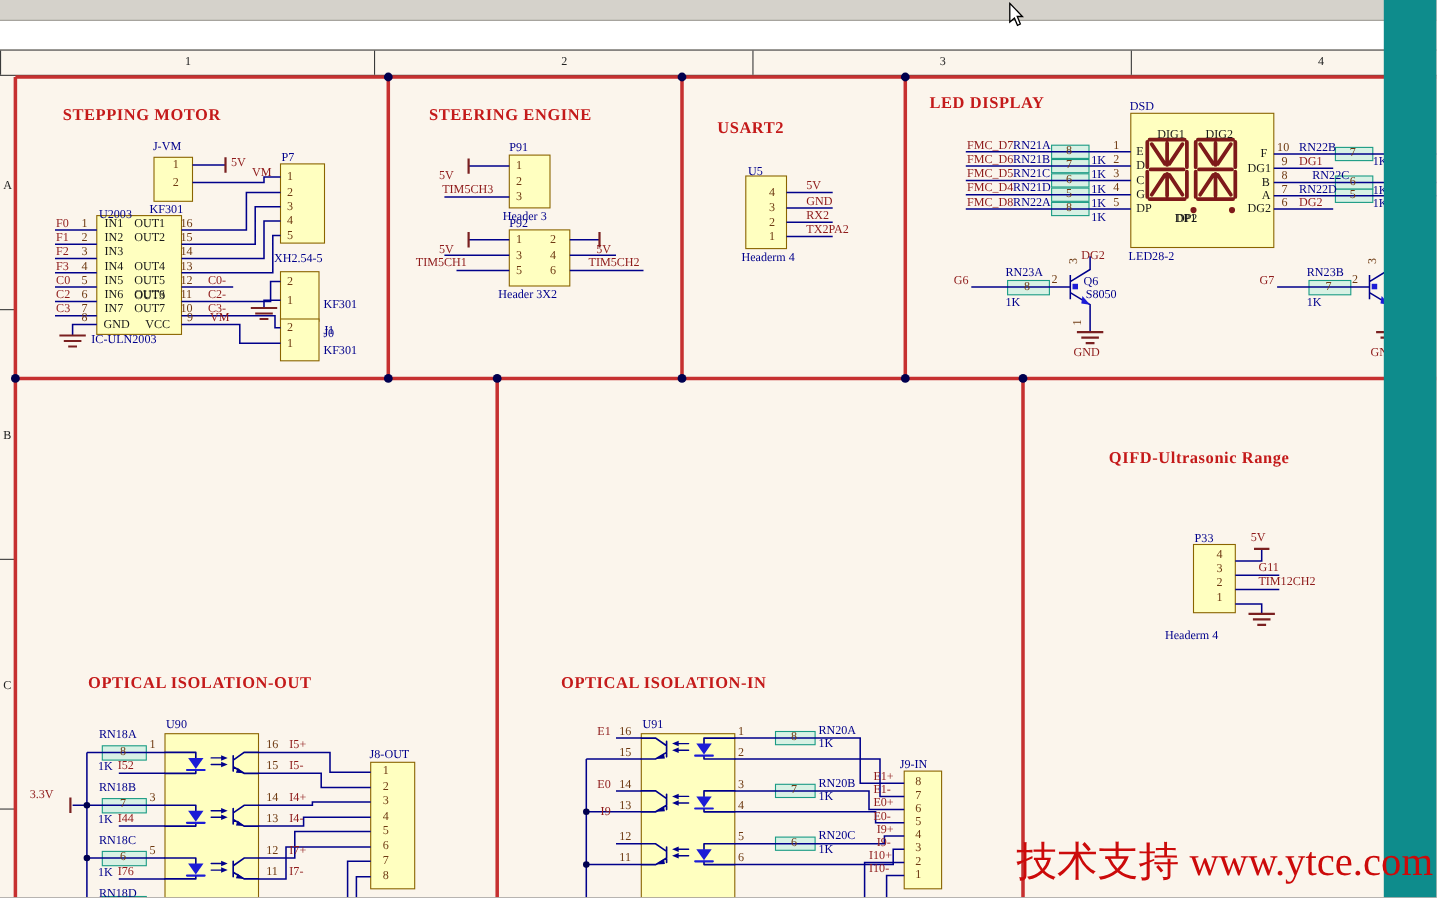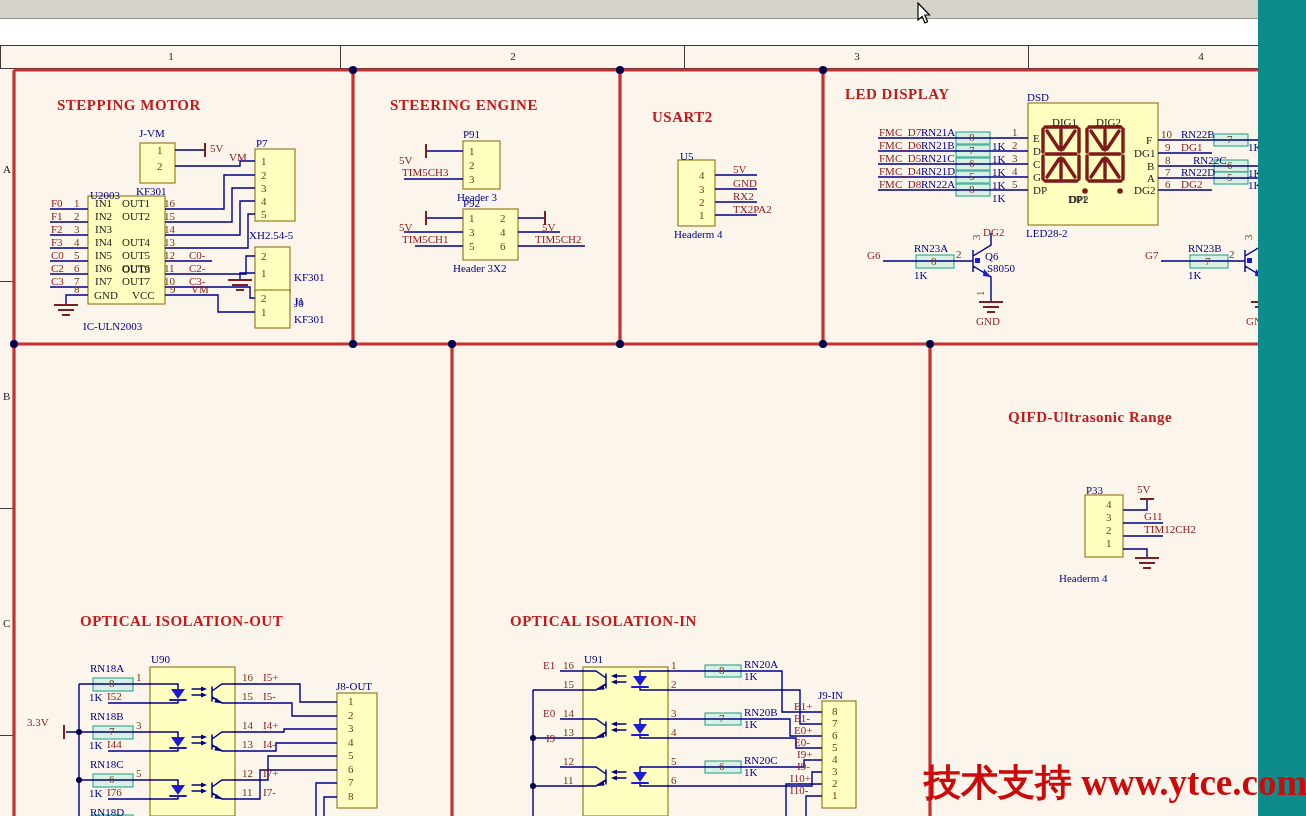--- a/index.html
+++ b/index.html
@@ -7,21 +7,21 @@
          font-family:"Liberation Serif","DejaVu Serif",serif;}
   
   #topbar{position:absolute;left:0;top:0;width:1306px;height:18px;background:#D5D2CB;border-bottom:1px solid #97948D;}
   #whitebar{position:absolute;left:0;top:19px;width:1306px;height:26px;background:#FFFFFF;}
   #ruler{position:absolute;left:0;top:45px;width:1306px;height:22px;background:#FBF5EC;border-top:1px solid #3a3a3a;border-bottom:1px solid #3a3a3a;}
   .rcell{position:absolute;top:0;height:22px;border-left:1px solid #3a3a3a;}
   .rnum{position:absolute;top:4px;width:100%;text-align:center;font-size:11px;color:#222;}
   .mrow{position:absolute;left:3px;font-size:11px;color:#222;}
   .mtick{position:absolute;left:0;width:14px;height:1px;background:#3a3a3a;}
   #teal{position:absolute;left:1258px;top:0;width:48px;height:816px;background:#0E8C8C;}
-  #watermark{position:absolute;left:924px;top:758px;font-size:37px;font-weight:bold;color:#CC0A0A;white-space:nowrap;z-index:60;letter-spacing:0px;}
+  #watermark{position:absolute;left:924px;top:758px;font-size:37px;font-weight:normal;color:#CC0A0A;white-space:nowrap;z-index:60;letter-spacing:0px;}
   #cursor{position:absolute;left:917px;top:2px;z-index:70;}
   
   #labels span{position:absolute;white-space:nowrap;line-height:12px;}
   .t{font-size:15px;font-weight:bold;color:#C41A1A;letter-spacing:0.5px;}
   .d{font-size:11px;color:#00008B;}
   .n{font-size:11px;color:#8E1A1A;}
   .p{font-size:11px;color:#6E3A12;}
   .m{font-size:11px;color:#1A1A1A;}
   .r{font-size:11px;color:#6E3A12;transform:rotate(-90deg);transform-origin:left top;}
   svg{position:absolute;left:0;top:0;}
@@ -174,21 +174,21 @@
       <span class="t" style="left: 652px; top: 111px;">USART2</span>
       <span class="t" style="left: 845px; top: 88px;">LED DISPLAY</span>
       <span class="t" style="left: 1008px; top: 411px;">QIFD-Ultrasonic Range</span>
       <span class="t" style="left: 80px; top: 615px;">OPTICAL ISOLATION-OUT</span>
       <span class="t" style="left: 510px; top: 615px;">OPTICAL ISOLATION-IN</span>
       <span class="d" style="left: 139px; top: 127px;">J-VM</span>
       <span class="d" style="left: 136px; top: 185px;">KF301</span>
       <span class="d" style="left: 256px; top: 137px;">P7</span>
       <span class="d" style="left: 249px; top: 229px;">XH2.54-5</span>
       <span class="d" style="left: 90px; top: 189px;">U2003</span>
-      <span class="d" style="left: 83px; top: 320px;">IC-ULN2003</span>
+      <span class="d" style="left: 83px; top: 303px;">IC-ULN2003</span>
       <span class="d" style="left: 294px; top: 255px; margin-top: 40px;">J1</span>
       <span class="d" style="left: 294px; top: 271px;">KF301</span>
       <span class="d" style="left: 294px; top: 297px;">J0</span>
       <span class="d" style="left: 294px; top: 313px;">KF301</span>
       <span class="n" style="left: 210px; top: 142px;">5V</span>
       <span class="n" style="left: 229px; top: 151px;">VM</span>
       <span class="n" style="left: 51px; top: 197px;">F0</span>
       <span class="n" style="left: 51px; top: 210px;">F1</span>
       <span class="n" style="left: 51px; top: 223px;">F2</span>
       <span class="n" style="left: 51px; top: 236px;">F3</span>
@@ -242,21 +242,21 @@
       <span class="m" style="left: 122px; top: 262px;">OUT6</span>
       <span class="m" style="left: 122px; top: 275px;">OUT7</span>
       <span class="m" style="left: 132px; top: 289px;">VCC</span>
       <span class="d" style="left: 463px; top: 128px;">P91</span>
       <span class="d" style="left: 457px; top: 191px;">Header 3</span>
       <span class="d" style="left: 463px; top: 197px;">P92</span>
       <span class="d" style="left: 453px; top: 262px;">Header 3X2</span>
       <span class="n" style="left: 399px; top: 154px;">5V</span>
       <span class="n" style="left: 402px; top: 166px;">TIM5CH3</span>
       <span class="n" style="left: 399px; top: 221px;">5V</span>
-      <span class="n" style="left: 402px; top: 233px;">TIM5CH1</span>
+      <span class="n" style="left: 378px; top: 233px;">TIM5CH1</span>
       <span class="n" style="left: 542px; top: 221px;">5V</span>
       <span class="n" style="left: 535px; top: 233px;">TIM5CH2</span>
       <span class="p" style="left: 469px; top: 145px;">1</span>
       <span class="p" style="left: 469px; top: 159px;">2</span>
       <span class="p" style="left: 469px; top: 173px;">3</span>
       <span class="p" style="left: 469px; top: 212px;">1</span>
       <span class="p" style="left: 469px; top: 226px;">3</span>
       <span class="p" style="left: 469px; top: 240px;">5</span>
       <span class="p" style="left: 500px; top: 212px;">2</span>
       <span class="p" style="left: 500px; top: 226px;">4</span>

